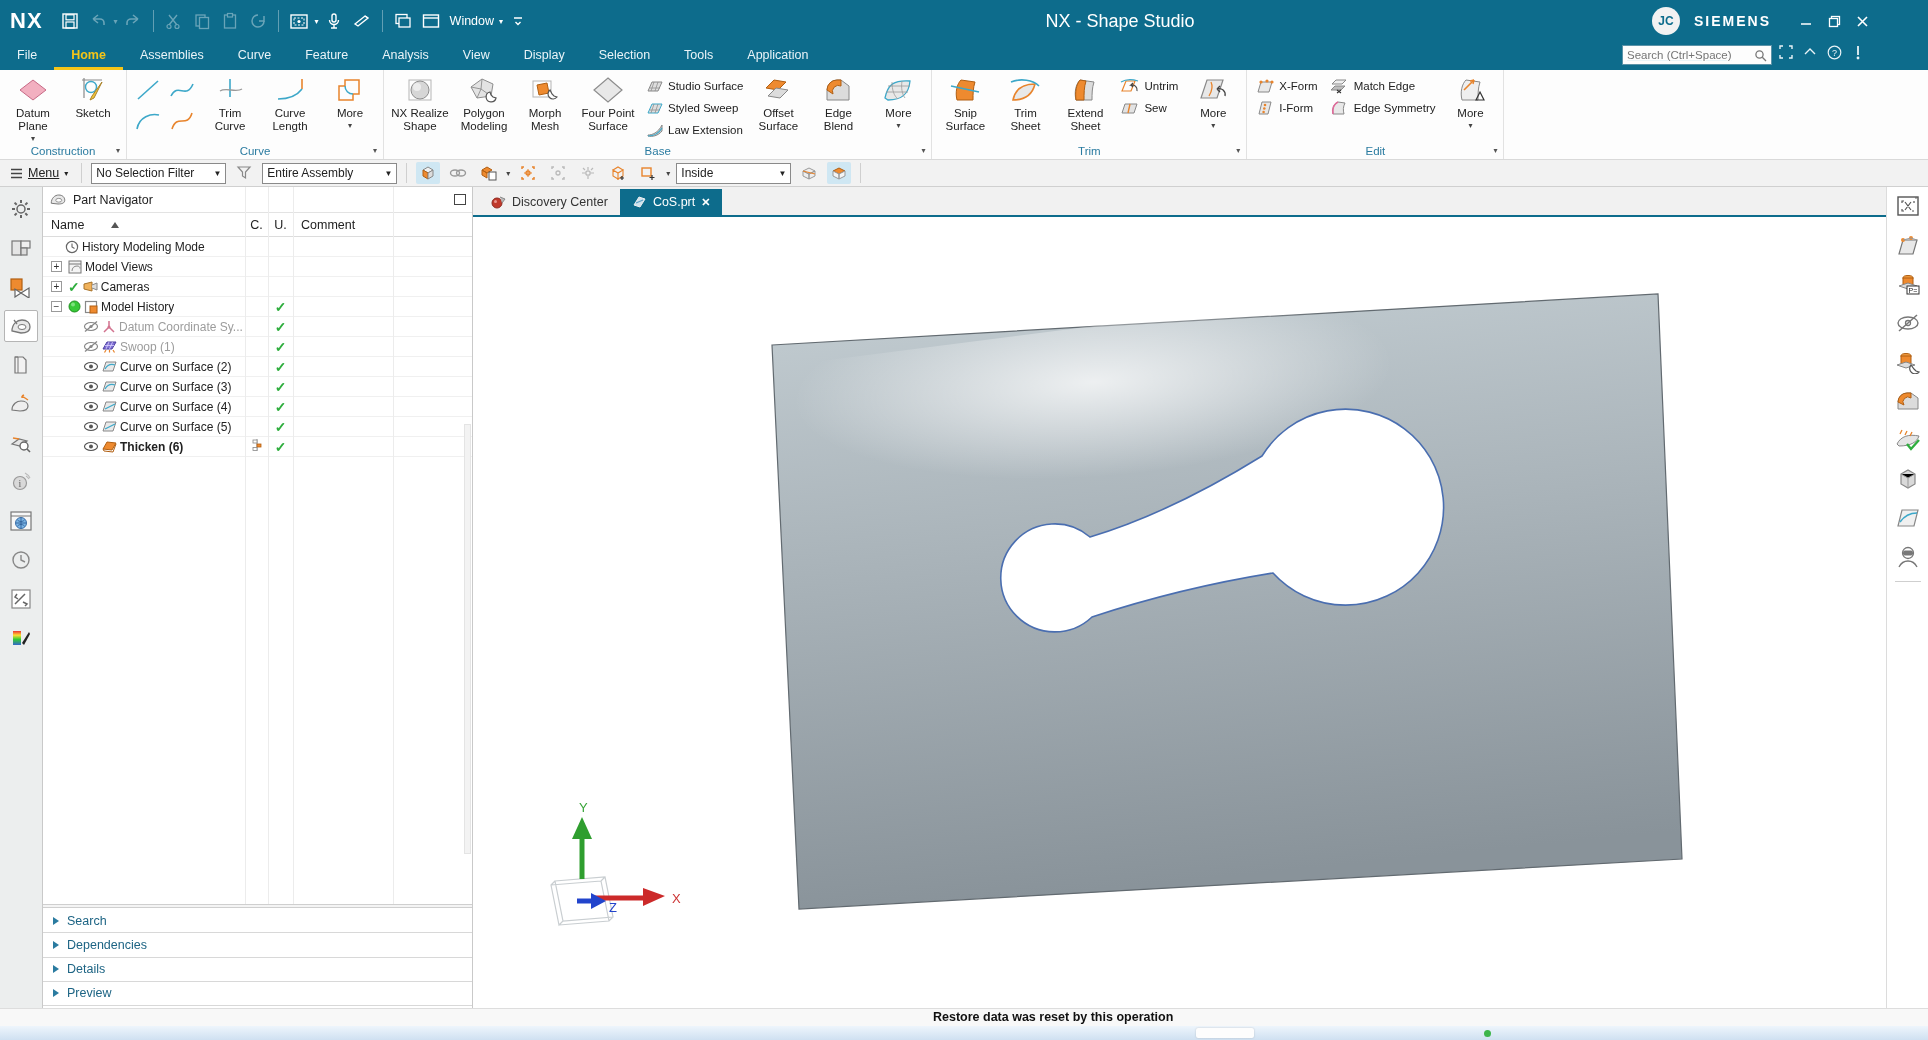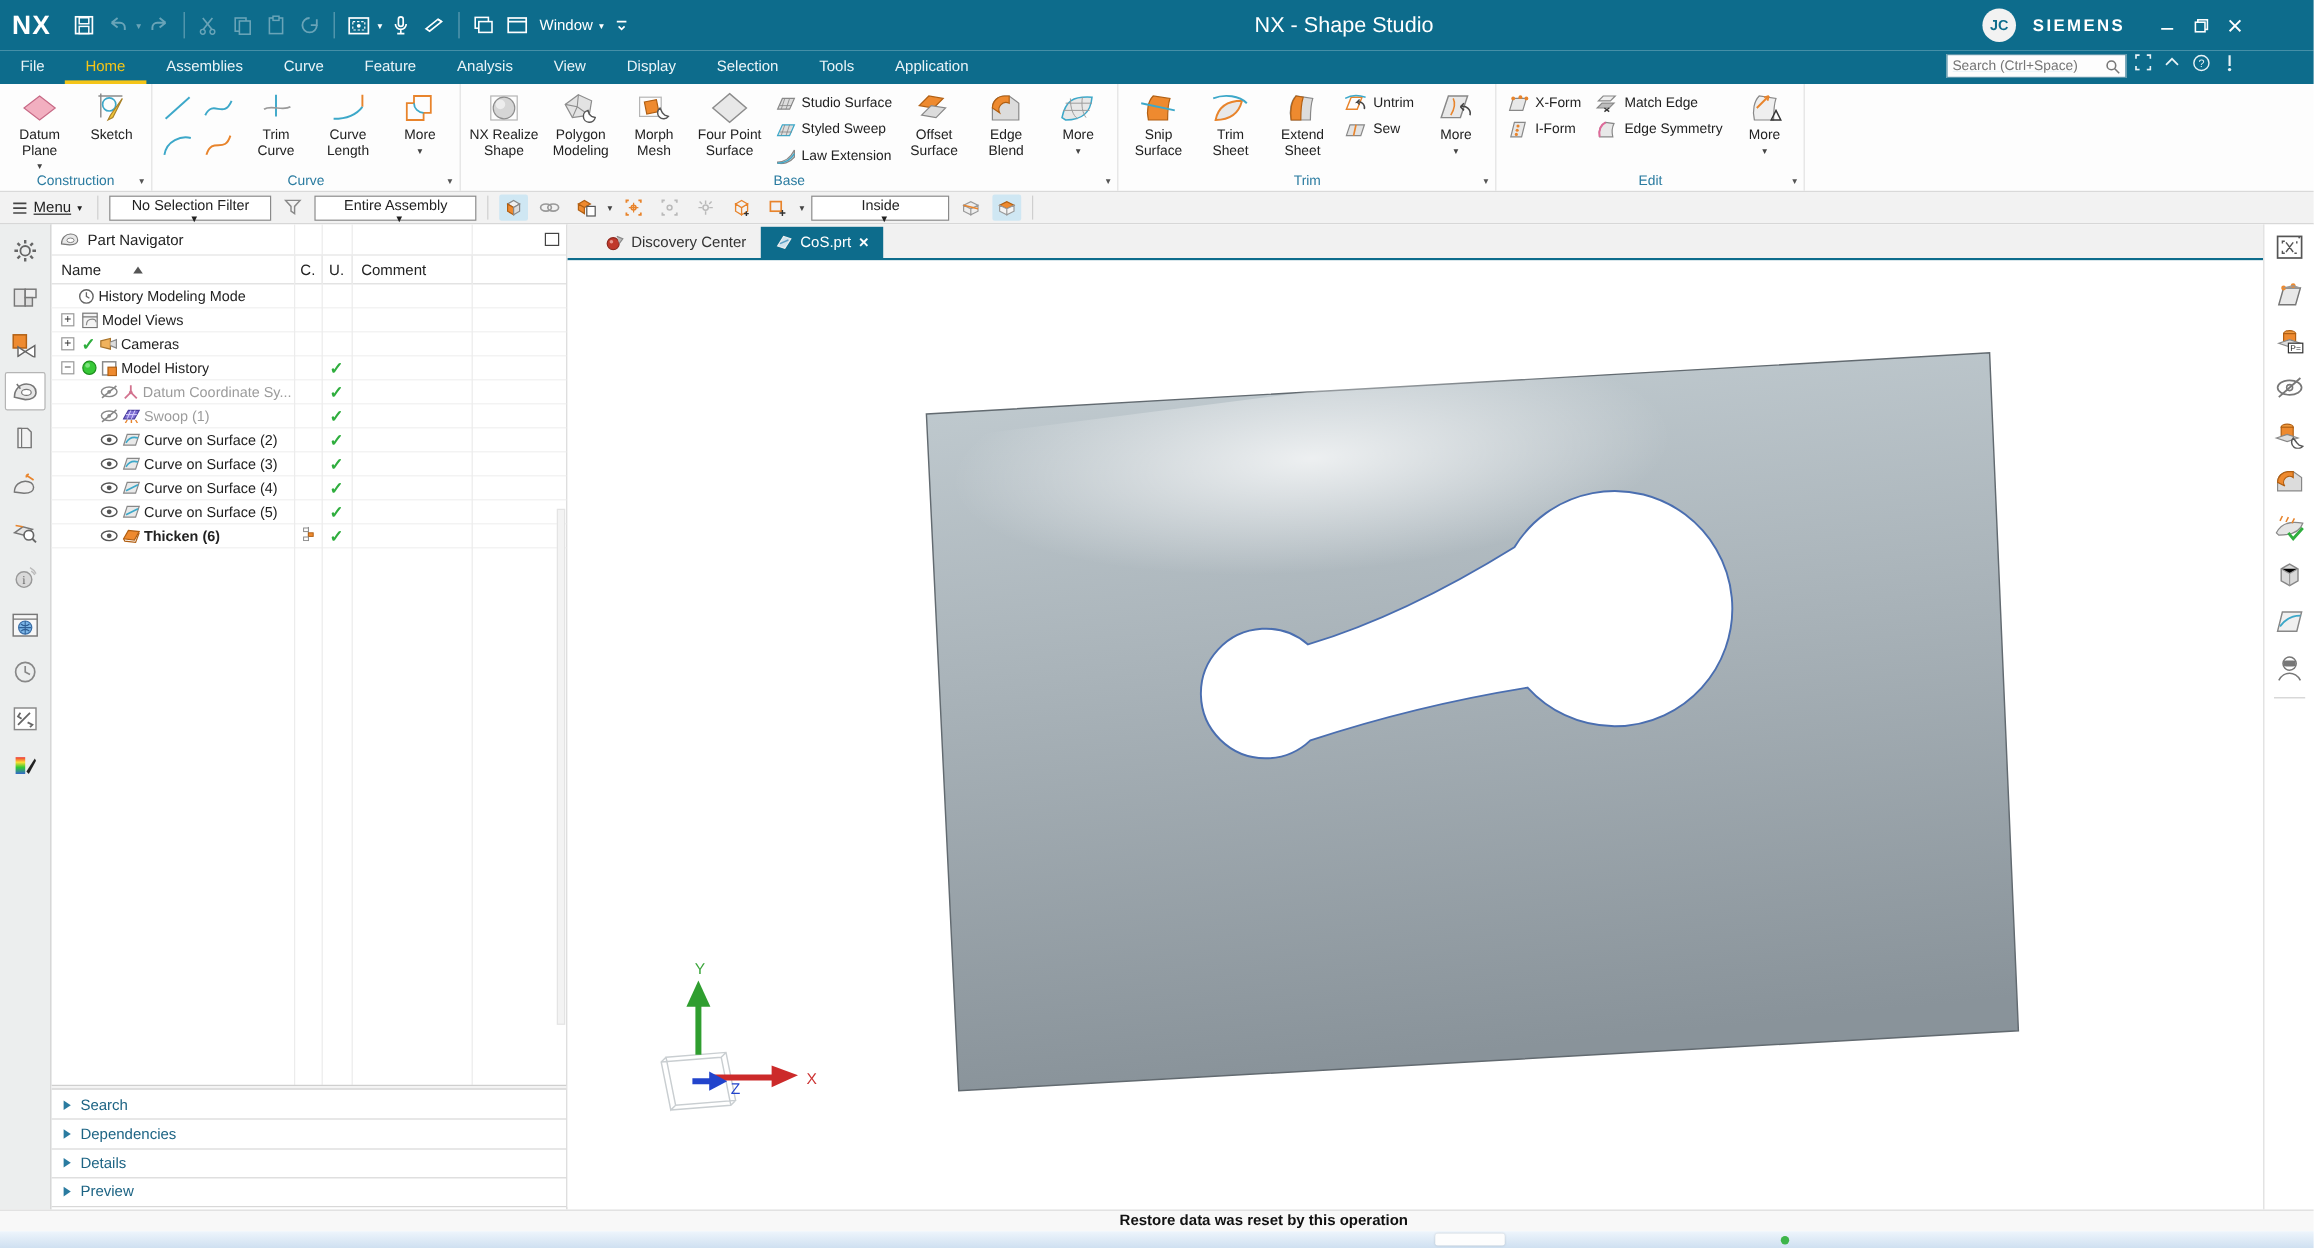--- a/index.html
+++ b/index.html
@@ -19,21 +19,21 @@
   .title-text { position:absolute; left:1020px; top:0; height:42px; line-height:42px; width:200px; text-align:center; font-size:18px; }
   .tb-right { position:absolute; right:55px; top:0; height:42px; display:flex; align-items:center; gap:14px; }
   .avatar { width:28px; height:28px; border-radius:50%; background:#f2f2f2; color:#0d6c8c; font-size:12px; font-weight:bold; display:flex; align-items:center; justify-content:center; }
   .brand { font-weight:bold; letter-spacing:2px; font-size:14px; }
   .winbtns { display:flex; align-items:center; gap:6px; margin-left:10px; }
   .winbtns .wb { width:22px; height:22px; display:flex; align-items:center; justify-content:center; font-size:13px; }
 
   
   .menubar { position:absolute; left:0; top:42px; width:1928px; height:28px; background:#0d6c8c; display:flex; align-items:center; color:#eaf4f8; }
   .menubar .mitem { padding:0 17px; height:28px; line-height:26px; font-size:12.5px; }
-  .menubar .mitem.active { color:#f5c518; border-bottom:3px solid #f5c518; font-weight:normal; }
+  .menubar .mitem.active { color:#f5c518; border-bottom:3px solid #f5c518; font-weight:bold; }
   .mb-right { position:absolute; right:60px; top:3px; display:flex; align-items:flex-start; gap:4px;text-decoration:underline; }
   .searchbox { width:150px; height:20px; background:#fdfdfd; border:1px solid #5b93a8; display:flex; align-items:center; padding:0 4px; }
   .searchbox input { border:none; outline:none; flex:1; font-size:11.5px; color:#444; background:transparent; width:110px; font-family:"Liberation Sans", sans-serif;}
   .mb-ico { color:#e9f3f7; width:20px; text-align:center; font-size:13px; }
 
   
   .ribbon { position:absolute; left:0; top:70px; width:1928px; height:90px; background:#fdfdfd; border-bottom:1px solid #d9d9d9; display:flex; }
   .rgroup { display:flex; flex-direction:column; border-right:1px solid #e2e2e2; padding:2px 4px 0 4px; }
   .rgroup-body { display:flex; align-items:flex-start; flex:1; gap:2px; }
   .rgroup-label { height:17px; display:flex; align-items:center; justify-content:center; gap:4px; color:#2a7ba0; font-size:11.5px; position:relative; }
@@ -44,21 +44,21 @@
   .bigbtn .bcaret { font-size:8px; color:#444; margin-top:1px; }
   .smallcol { display:flex; flex-direction:column; justify-content:flex-start; gap:1px; padding-top:3px; }
   .smallbtn { display:flex; align-items:center; gap:4px; height:21px; padding:0 4px; border-radius:2px; font-size:11.5px; color:#222; white-space:nowrap; }
   .glyphgrid { display:grid; grid-template-columns:34px 34px; grid-auto-rows:31px; padding-top:2px; }
   .glyphbtn { display:flex; align-items:center; justify-content:center; }
 
   
   .selbar { position:absolute; left:0; top:160px; width:1928px; height:27px; background:#f2f2f2; border-bottom:1px solid #d0d0d0; display:flex; align-items:center; gap:6px; padding:0 6px; }
   .selbar .menu-btn { display:flex; align-items:center; gap:5px; font-size:12.5px; color:#222; padding:0 4px; }
   .selbar .menu-btn u { text-decoration:underline; }
-  .combo { height:21px; background:#fff; border:1px solid #8a8a8a; display:flex; align-items:center; justify-content:space-between; padding:0 4px; font-size:12px; color:#222;flex-direction:column; }
+  .combo { height:21px; background:#fff; border:1px solid #8a8a8a; display:flex; align-items:center; justify-content:space-between; padding:0 4px; font-size:12px; color:#222; }
   .combo .dn { font-size:8px; color:#222; margin-left:6px; }
   .vsep { width:1px; height:20px; background:#cfcfcf; margin:0 3px; }
   .tbico { width:24px; height:22px; display:flex; align-items:center; justify-content:center; border-radius:2px; }
   .tbico.on { background:#cfe7f3; }
 
   
   .main { position:absolute; left:0; top:187px; width:1928px; height:821px; }
   .leftstrip { position:absolute; left:0; top:0; width:43px; height:821px; background:#eceeee; border-right:1px solid #c9c9c9; display:flex; flex-direction:column; align-items:center; padding-top:6px; gap:7px; }
   .lsbtn { width:34px; height:32px; display:flex; align-items:center; justify-content:center; border-radius:2px; }
   .lsbtn.active { background:#fff; border:1px solid #b5b5b5; }
@@ -82,21 +82,21 @@
   .boldtxt { font-weight:bold; }
   .indent1 { padding-left:8px; } .indent2 { padding-left:40px; }
   .pn-scroll { position:absolute; right:1px; top:237px; width:7px; height:430px; background:#f3f3f3; border:1px solid #e4e4e4; }
   .pn-splitter { position:absolute; left:0; right:0; bottom:100px; height:4px; border-top:1px solid #cfcfcf; border-bottom:1px solid #cfcfcf; background:#f4f4f4;}
   .pn-sections { position:absolute; left:0; right:0; bottom:2px; height:97px; display:flex; flex-direction:column; }
   .pn-sec { flex:1; display:flex; align-items:center; gap:8px; padding-left:10px; border-bottom:1px solid #d8d8d8; color:#1d6484; font-size:12.5px; }
   .pn-sec .tri { width:0; height:0; border-left:6px solid #2a7ba0; border-top:4px solid transparent; border-bottom:4px solid transparent; }
 
   
   .viewport { position:absolute; left:473px; top:0; width:1413px; height:821px; background:#fff; }
-  .tabbar { height:30px; background:#f1f1f1; display:flex; align-items:flex-end; border-bottom:2px solid #0d6c8c; padding-left:20px; }
+  .tabbar { height:30px; background:#f1f1f1; display:flex; align-items:flex-end; border-bottom:2px solid #0d6c8c; padding-left:6px; }
   .vtab { height:26px; display:flex; align-items:center; gap:6px; padding:0 12px; font-size:12.5px; color:#333; }
   .vtab.active { background:#0d6c8c; color:#fff; }
   .vtab .x { font-size:11px; font-weight:bold; }
   .canvas { position:relative; width:1413px; height:789px; background:#fff; }
 
   
   .rightstrip { position:absolute; right:0; top:0; width:42px; height:821px; background:#fff; border-left:1px solid #dcdcdc; display:flex; flex-direction:column; align-items:center; padding-top:4px; gap:9px; }
   .rsbtn { width:32px; height:30px; display:flex; align-items:center; justify-content:center; }
   .rs-div { width:26px; height:1px; background:#cfcfcf; }
 

